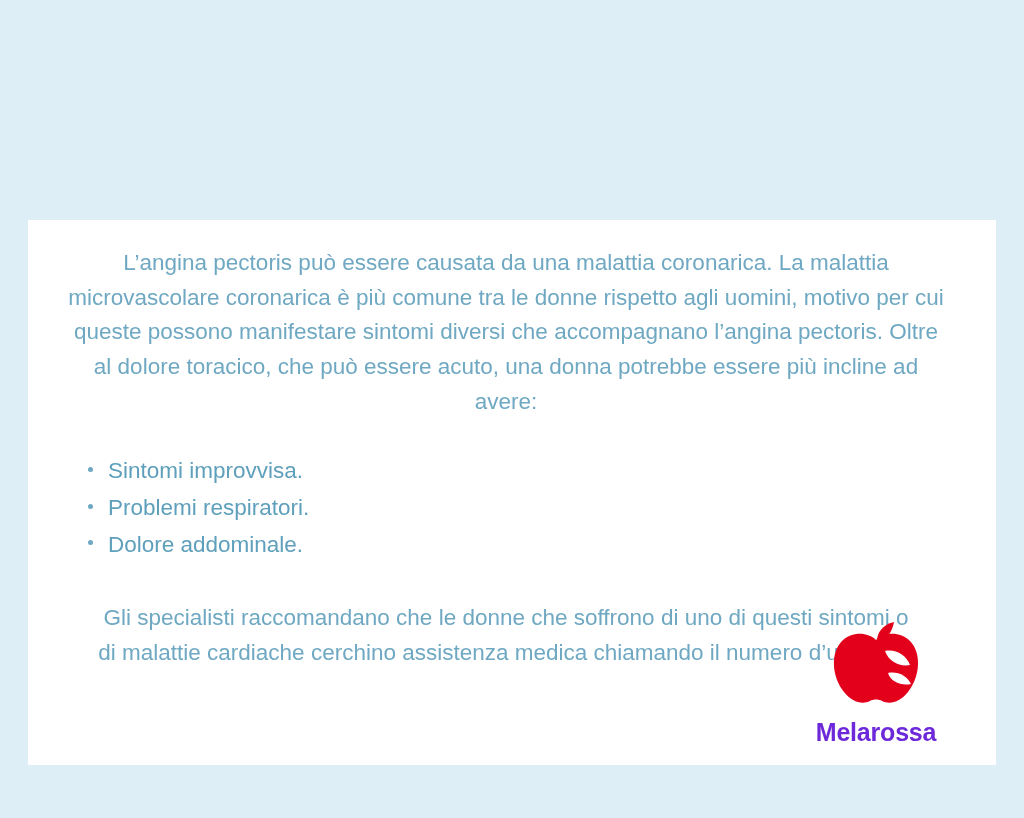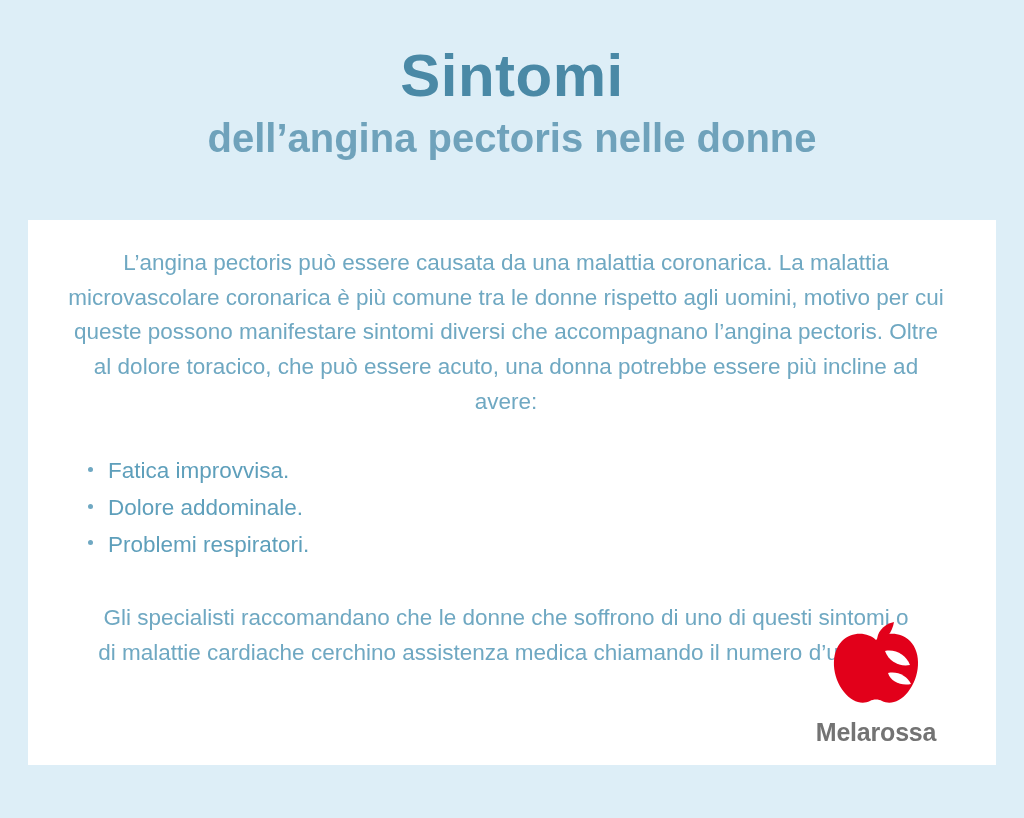--- a/index.html
+++ b/index.html
@@ -96,50 +96,46 @@
     text-align: center;
   }
   .brand-logo {
     display: block;
     margin: 0 auto;
   }
   .brand-name {
     margin-top: 11px;
     font-size: 25px;
     font-weight: bold;
-    color: #737373;
+    color: #6d28d9;
     letter-spacing: -0.2px;
   }
 </style>
 </head>
 <body>
 
 <div class="infographic">
 
-  <div class="header">
-    <div class="title">Sintomi</div>
-    <div class="subtitle">dell’angina pectoris nelle donne</div>
-  </div>
 
   <div class="card">
 
     <p class="intro">L’angina pectoris può essere causata da una malattia coronarica. La malattia microvascolare coronarica è più comune tra le donne rispetto agli uomini, motivo per cui queste possono manifestare sintomi diversi che accompagnano l’angina pectoris. Oltre al dolore toracico, che può essere acuto, una donna potrebbe essere più incline ad avere:</p>
 
     <ul class="bullets">
       <li>
         <span class="dot"></span>
-        <span>Fatica improvvisa.</span>
+        <span>Sintomi improvvisa.</span>
+      </li>
+      <li>
+        <span class="dot"></span>
+        <span>Problemi respiratori.</span>
       </li>
       <li>
         <span class="dot"></span>
         <span>Dolore addominale.</span>
-      </li>
-      <li>
-        <span class="dot"></span>
-        <span>Problemi respiratori.</span>
       </li>
     </ul>
 
     <p class="closing">Gli specialisti raccomandano che le donne che soffrono di uno di questi sintomi o di malattie cardiache cerchino assistenza medica chiamando il numero d’urgenza.</p>
 
     <div class="brand">
       <svg class="brand-logo" width="96" height="86" viewBox="0 0 96 86" aria-hidden="true">
         <path d="M48 19 C40 11 24 10 14 20 C2 32 4 56 16 71 C24 81 34 84 42 80 C45 78 51 78 54 80 C62 84 72 81 80 71 C92 56 94 32 82 20 C72 10 56 11 48 19 Z" fill="#e2001a"></path>
         <path d="M49 20 C49 12 54 4 66 1 C64 12 58 19 49 21 Z" fill="#e2001a"></path>
         <path d="M57 30 C68 28 78 34 82 44 C72 46 61 41 57 30 Z" fill="#ffffff"></path>

